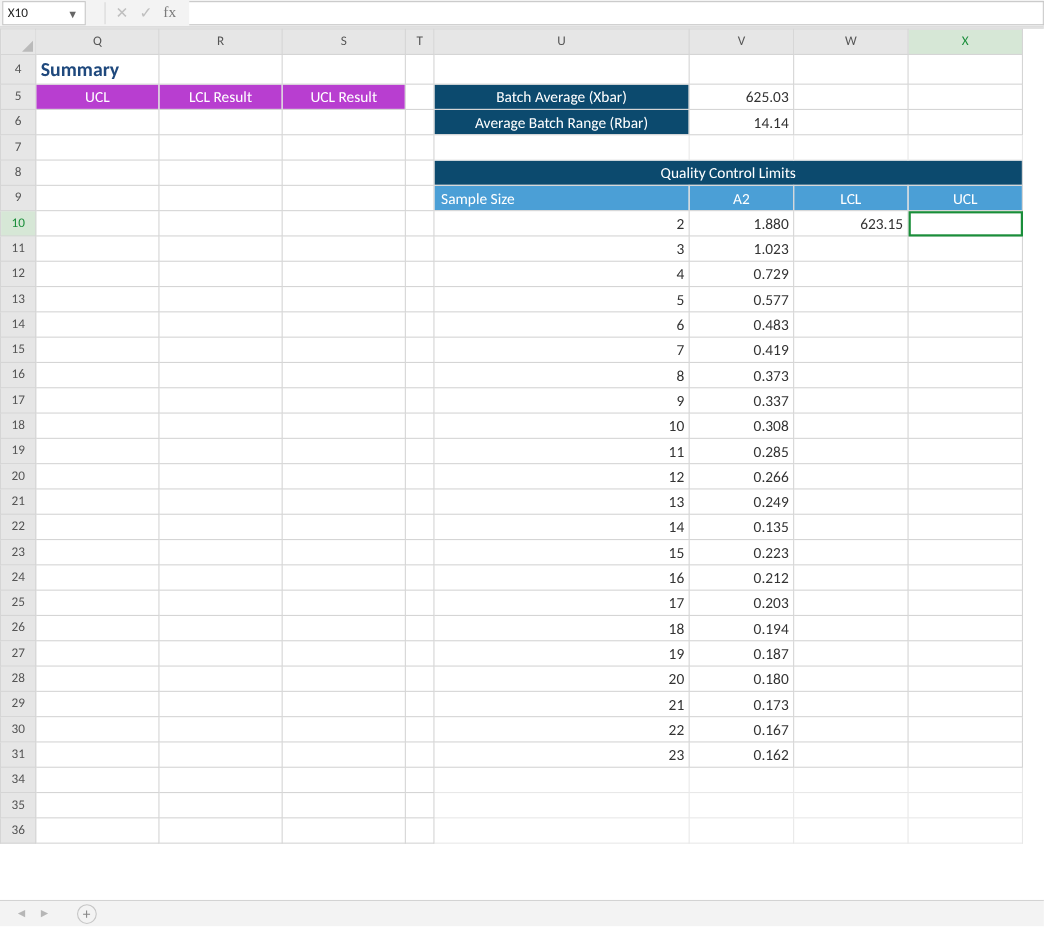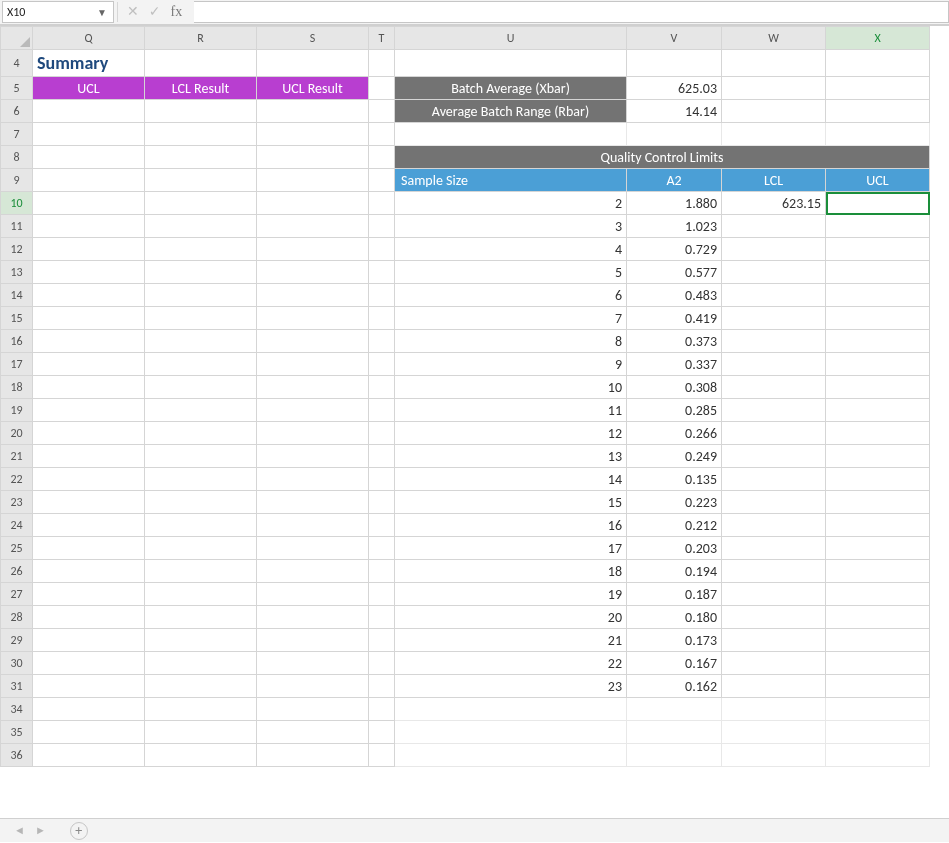--- a/index.html
+++ b/index.html
@@ -16,23 +16,23 @@
 
   
   .formula-bar {
     display: flex;
     align-items: center;
     height: 25px;
     background: #f3f3f3;
     border-bottom: 1px solid #d0d0d0;
   }
   .name-box {
-    width: 112px;
+    width: 76px;
     height: 22px;
-    margin: 0 0 0 2px;
+    margin: 0 14px 0 2px;
     background: #fff;
     border: 1px solid #c6c6c6;
     display: flex;
     align-items: center;
     padding: 0 4px;
     position: relative;
   }
   .name-box .nb-text { flex: 1; font-size: 12px; color: #222; }
   .name-box .nb-arrow {
     width: 14px; text-align: center; color: #666; font-size: 10px;
@@ -130,21 +130,21 @@
   .purple-header {
     background: #b83ed0;
     color: #fff;
     font-weight: normal;
     font-size: 14px;
     justify-content: center;
     width:100%; height:100%;
     display:flex; align-items:center;
   }
   .orange-header {
-    background: #737373;
+    background: #0c4a6e;
     color: #fff;
     font-size: 14px;
     justify-content: center;
     width:100%; height:100%;
     display:flex; align-items:center;
   }
   .blue-header {
     background: #4b9fd6;
     color: #fff;
     font-size: 14px;

